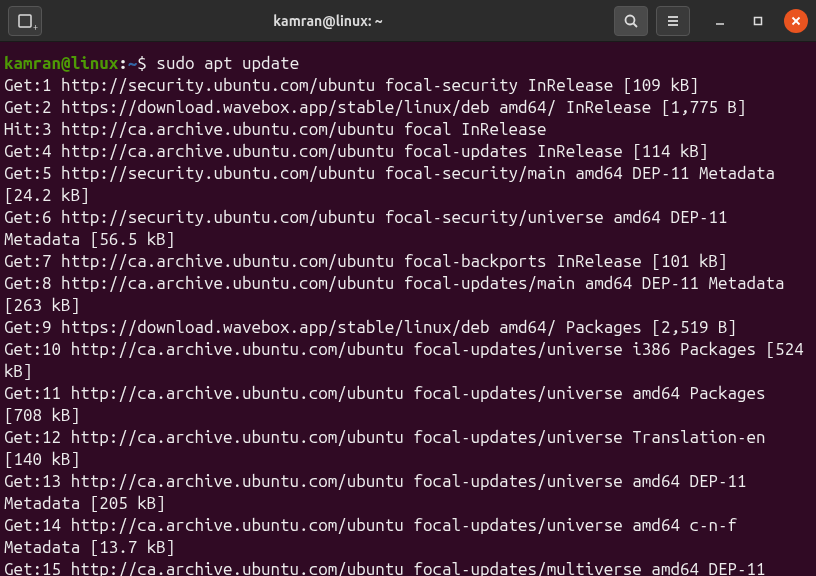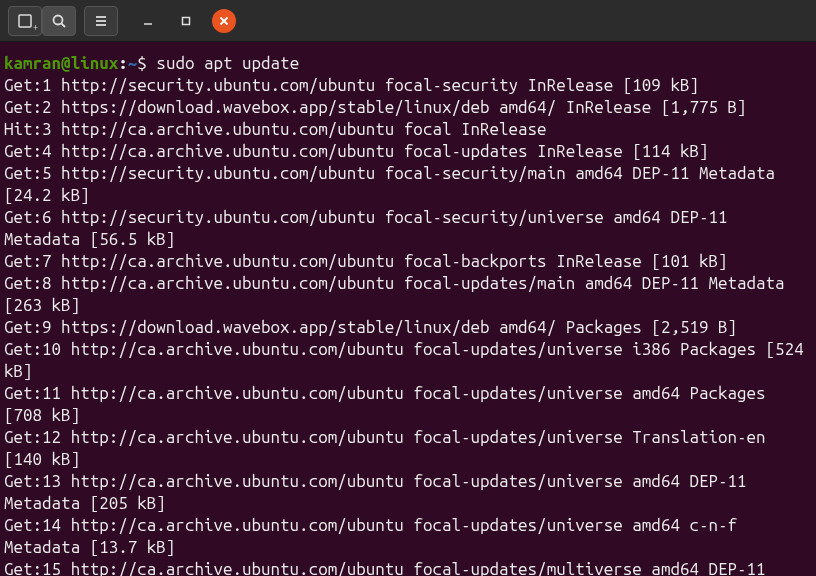--- a/index.html
+++ b/index.html
@@ -129,20 +129,21 @@
 </head>
 <body>
 
 <div class="titlebar">
   <div class="tab-btn">
     <svg viewBox="0 0 16 16" fill="none" stroke="currentColor" stroke-width="1.5">
       <rect x="2" y="2" width="12" height="12" rx="1"></rect>
     </svg>
     <span class="plus-badge">+</span>
   </div>
+  <div class="title">kamran@linux: ~</div>
   <div class="header-right">
     <div class="icon-btn search">
       <svg viewBox="0 0 16 16" fill="none" stroke="currentColor" stroke-width="1.8">
         <circle cx="7" cy="7" r="4.5"></circle>
         <line x1="10.5" y1="10.5" x2="14" y2="14"></line>
       </svg>
     </div>
     <div class="icon-btn">
       <svg viewBox="0 0 16 16" fill="none" stroke="currentColor" stroke-width="1.8">
         <line x1="3" y1="4" x2="13" y2="4"></line>

